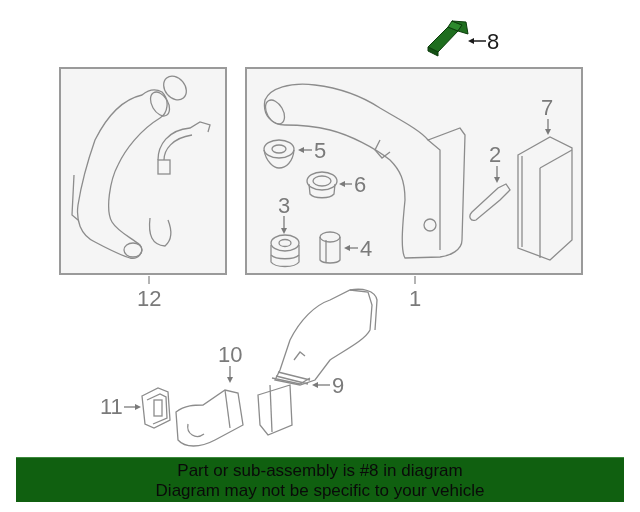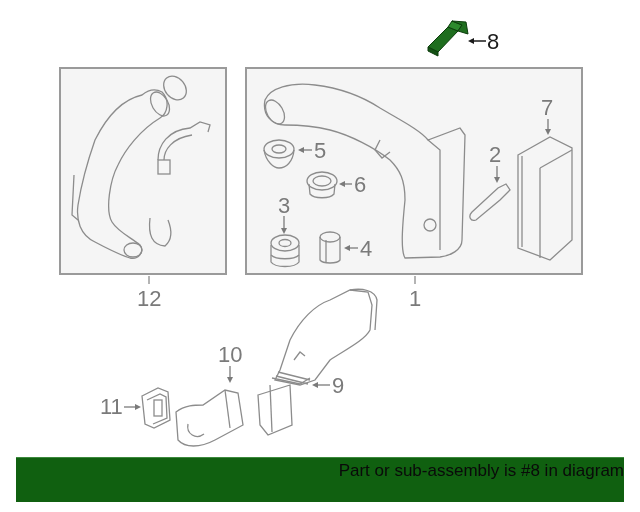--- a/index.html
+++ b/index.html
@@ -5,21 +5,21 @@
     html, body { margin:0; padding:0; background:#ffffff; }
     body { width:640px; height:512px; position:relative; overflow:hidden;
            font-family:"Liberation Sans", sans-serif; }
     .diagram { position:absolute; left:0; top:0; width:640px; height:512px; }
     .lbl { font-family:"Liberation Sans", sans-serif; font-size:22px; fill:#7a7a7a; }
     .lbl8 { font-family:"Liberation Sans", sans-serif; font-size:22px; fill:#1a1a1a; }
     .banner { position:absolute; left:16px; top:457px; width:608px; height:45px;
               background:#106010; border-top:1px solid #3d8a3d;
               color:#0a0a0a; text-align:center; font-size:17px; line-height:20px;
               padding-top:3px; box-sizing:border-box; }
-    .banner div { white-space:nowrap;text-align:right; }
+    .banner div { white-space:nowrap; }
   </style>
 </head>
 <body>
 
 <svg class="diagram" viewBox="0 0 640 512" xmlns="http://www.w3.org/2000/svg">
 
   <rect x="60" y="68" width="166" height="206" fill="#f5f5f5" stroke="#9a9a9a" stroke-width="2"></rect>
 
   <rect x="246" y="68" width="336" height="206" fill="#f5f5f5" stroke="#9a9a9a" stroke-width="2"></rect>
 
@@ -164,13 +164,14 @@
   </g>
   <g>
     <text class="lbl" x="100" y="414">11</text>
     <line x1="124" y1="407" x2="138" y2="407" stroke="#7a7a7a" stroke-width="1.3"></line>
     <polygon points="141,407 135,404 135,410" fill="#7a7a7a"></polygon>
   </g>
 </svg>
 
 <div class="banner">
   <div>Part or sub-assembly is #8 in diagram</div>
+  <div>Diagram may not be specific to your vehicle</div>
 </div>
 
 </body></html>

